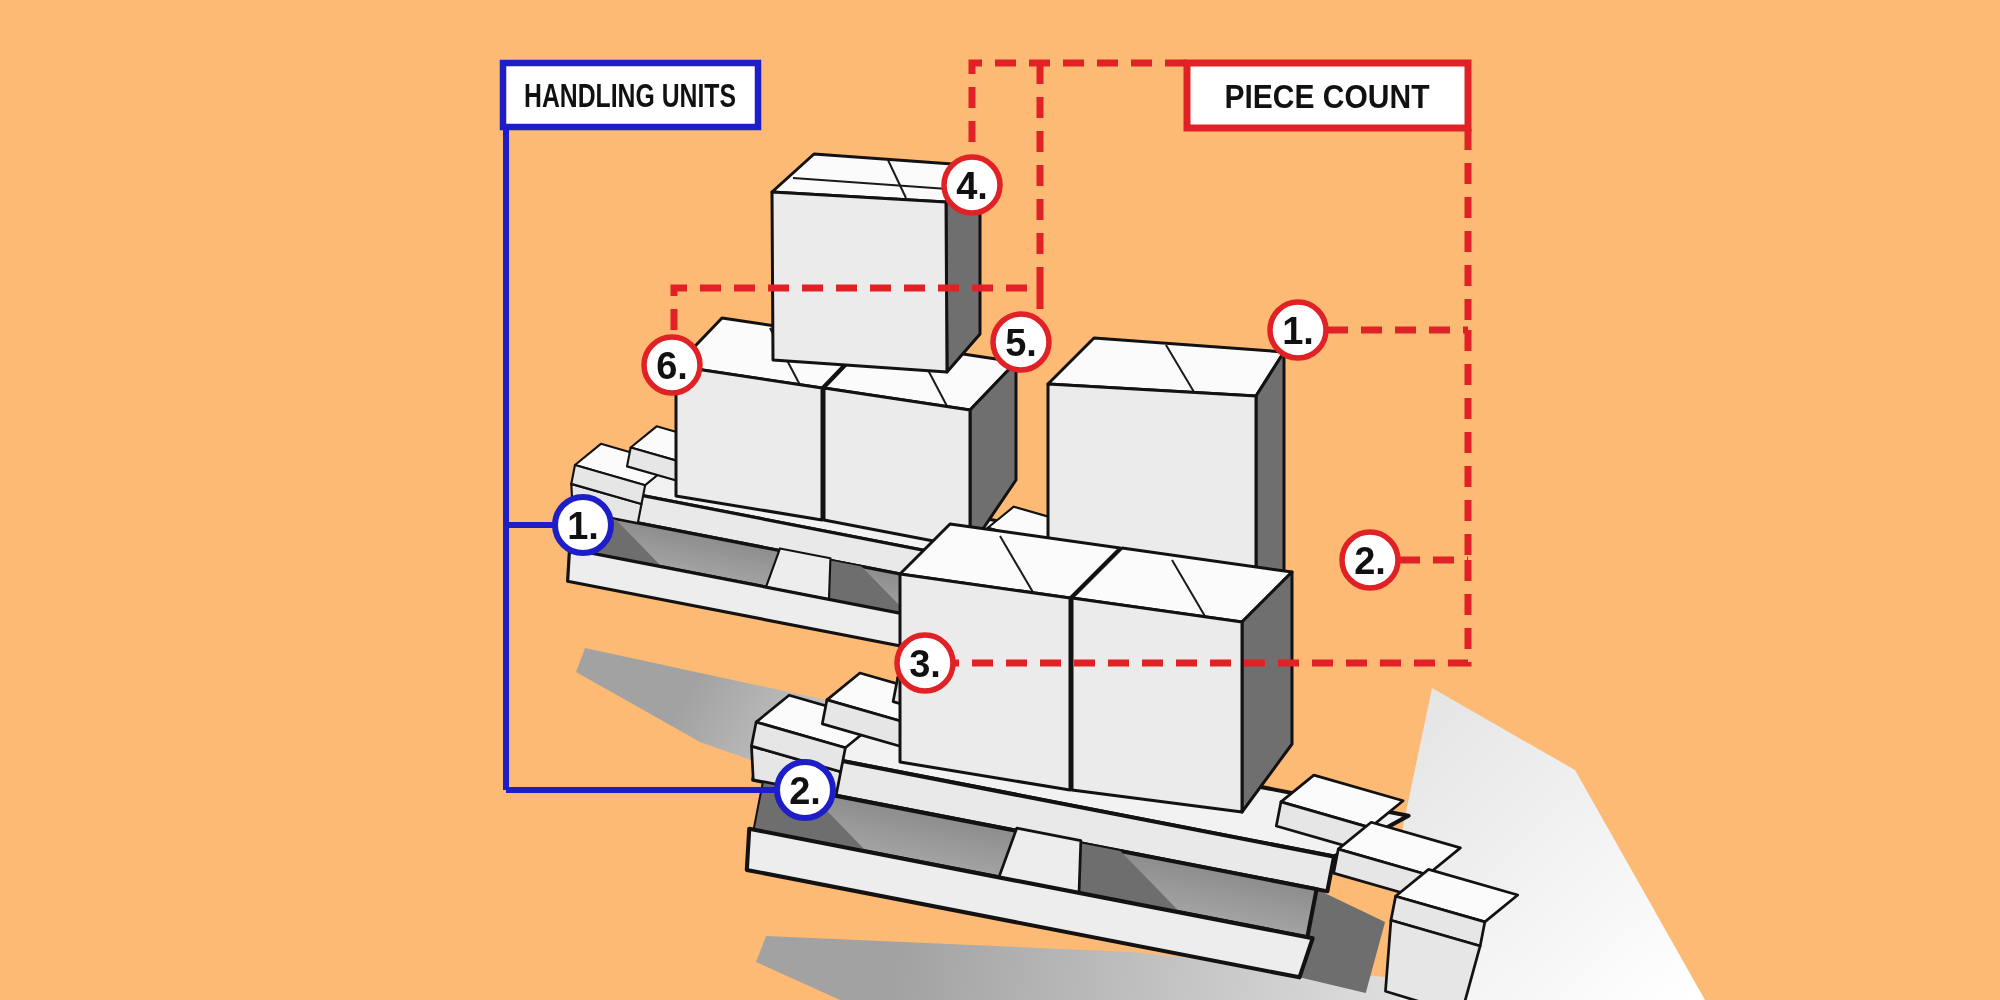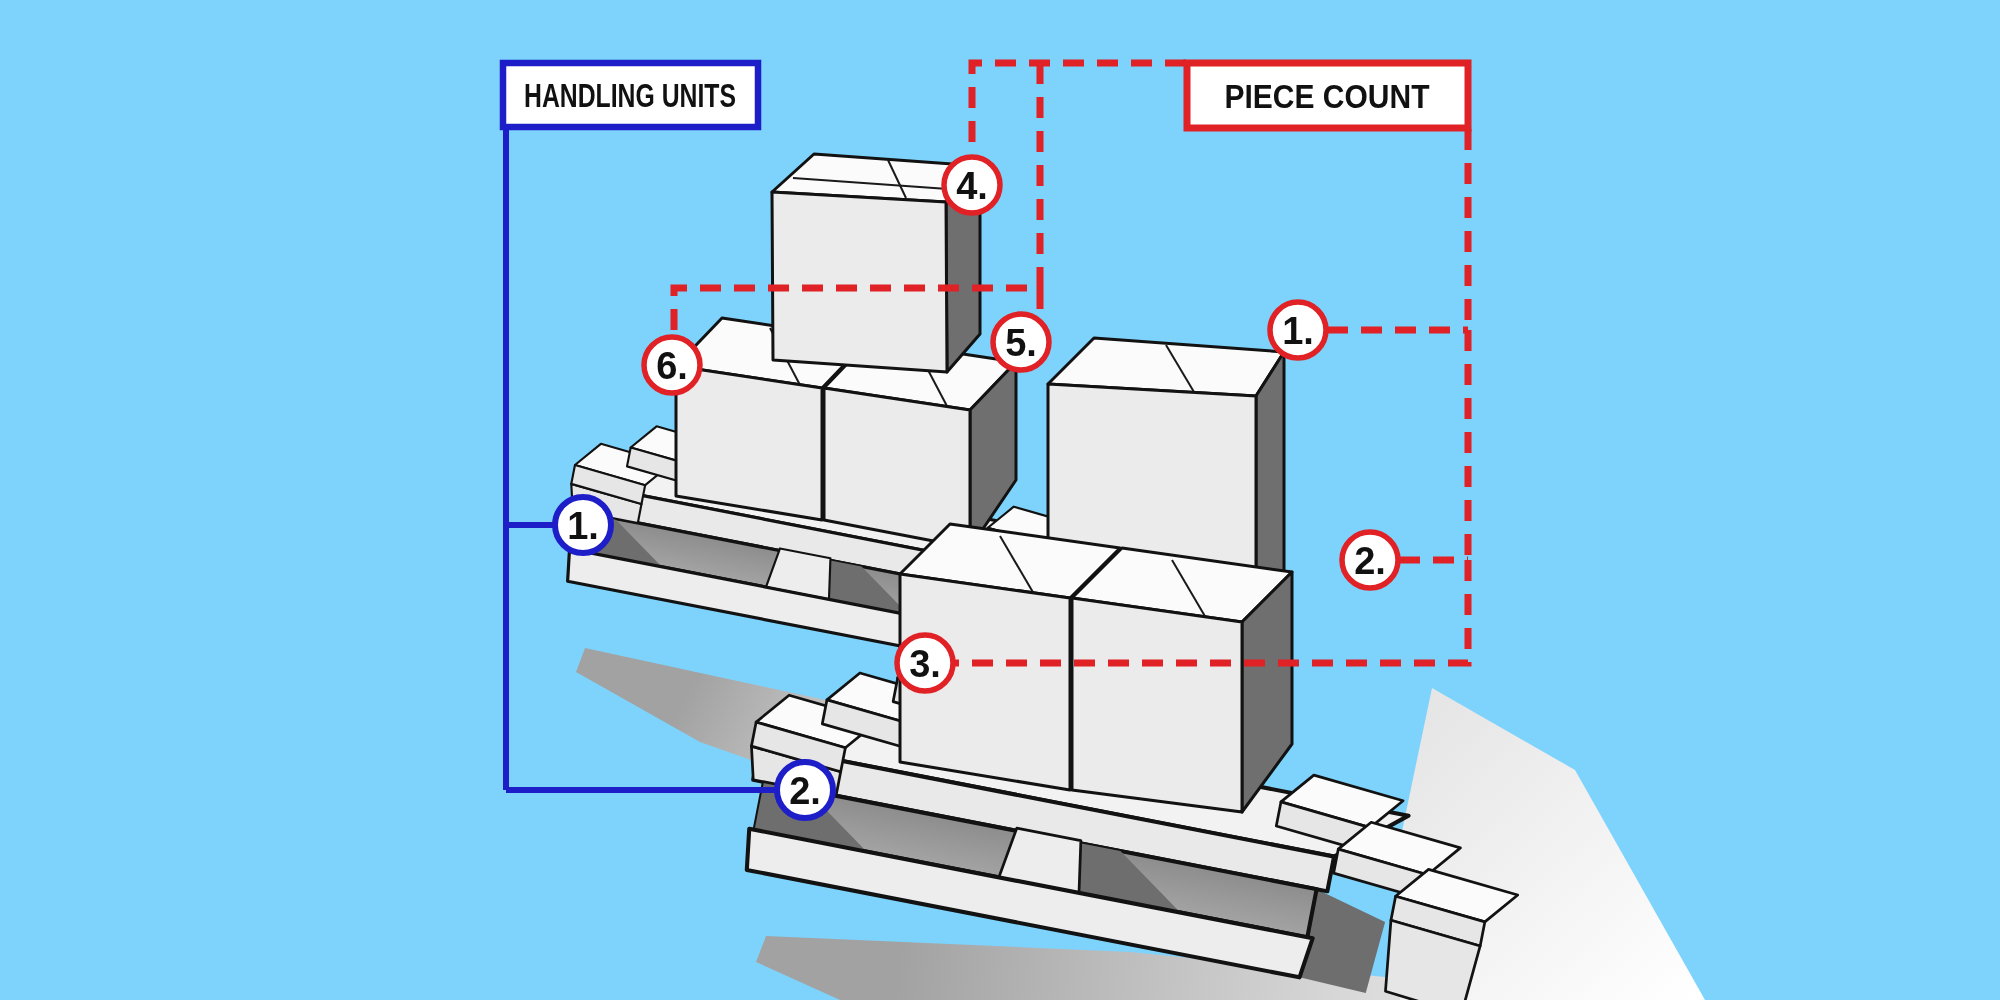--- a/index.html
+++ b/index.html
@@ -1,16 +1,16 @@
 <!DOCTYPE html>
 <html style="--blue: #1e1ec8; --red: #e02125;"><head>
 <meta charset="utf-8">
 <style>
   html,body{margin:0;padding:0;background:#ffffff;}
-  .stage{width:2000px;height:1000px;position:relative;background:#7dd3fc;overflow:hidden;
+  .stage{width:2000px;height:1000px;position:relative;background:#fdba74;overflow:hidden;
          font-family:"Liberation Sans", sans-serif;}
   svg{display:block;}
   .legend-text{font-family:"Liberation Sans",sans-serif;font-weight:bold;font-size:34px;fill:#111;}
   .marker-text{font-family:"Liberation Sans",sans-serif;font-weight:bold;font-size:38px;fill:#111;}
   .blue-stroke{stroke:var(--blue,#1e1ec8);}
   .red-stroke{stroke:var(--red,#e02125);}
   .red-dash{stroke:var(--red,#e02125);stroke-width:7;fill:none;stroke-dasharray:21 13;}
   .blue-line{stroke:var(--blue,#1e1ec8);stroke-width:6;fill:none;}
   .outline{stroke:#121212;stroke-width:3;stroke-linejoin:round;}
   .outline-thin{stroke:#121212;stroke-width:2;stroke-linejoin:round;}

